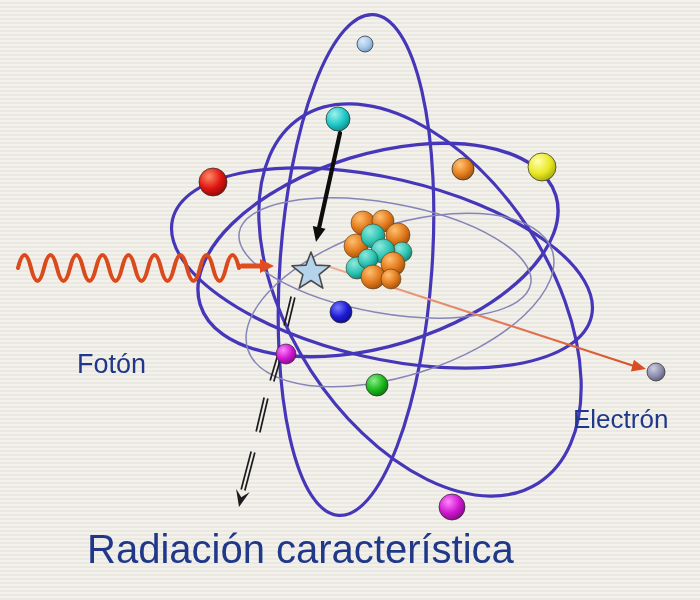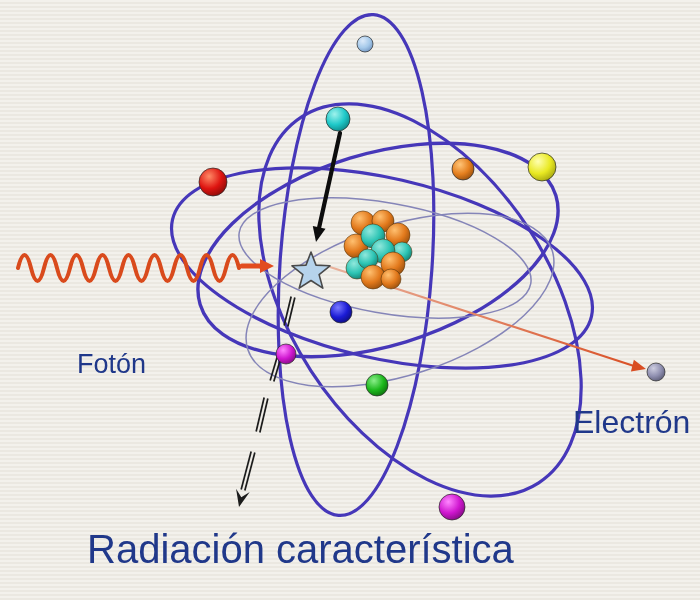--- a/index.html
+++ b/index.html
@@ -12,21 +12,21 @@
   #scene{position:absolute;left:0;top:0;}
   .lbl{
     position:absolute;
     color:#20388a;
     font-family:"Liberation Sans", sans-serif;
     white-space:nowrap;
     user-select:none;
   }
   #photon-label{left:77px;top:305px;font-size:27px;margin-top:44px;}
   #radiation-label{left:87px;top:527px;font-size:40px;}
-  #electron-label{left:573px;top:404px;font-size:32px;}
+  #electron-label{left:573px;top:404px;font-size:26px;}
 </style>
 </head>
 <body>
 
 <div id="stage">
   <svg id="scene" width="700" height="600" viewBox="0 0 700 600">
       <defs>
         <radialGradient id="g-lightblue" cx="36%" cy="30%" r="80%">
           <stop offset="0%" stop-color="#dceafa"></stop>
           <stop offset="55%" stop-color="#a5c9ea"></stop>

